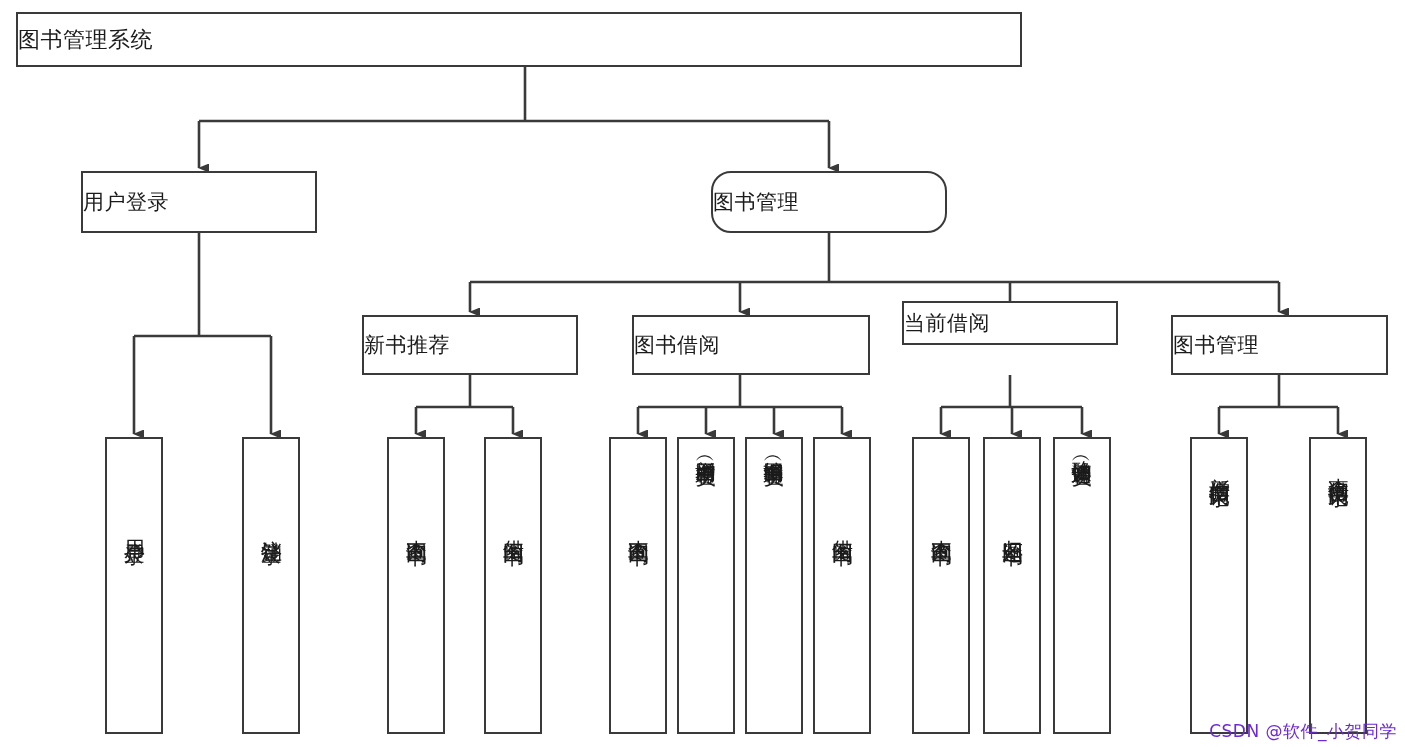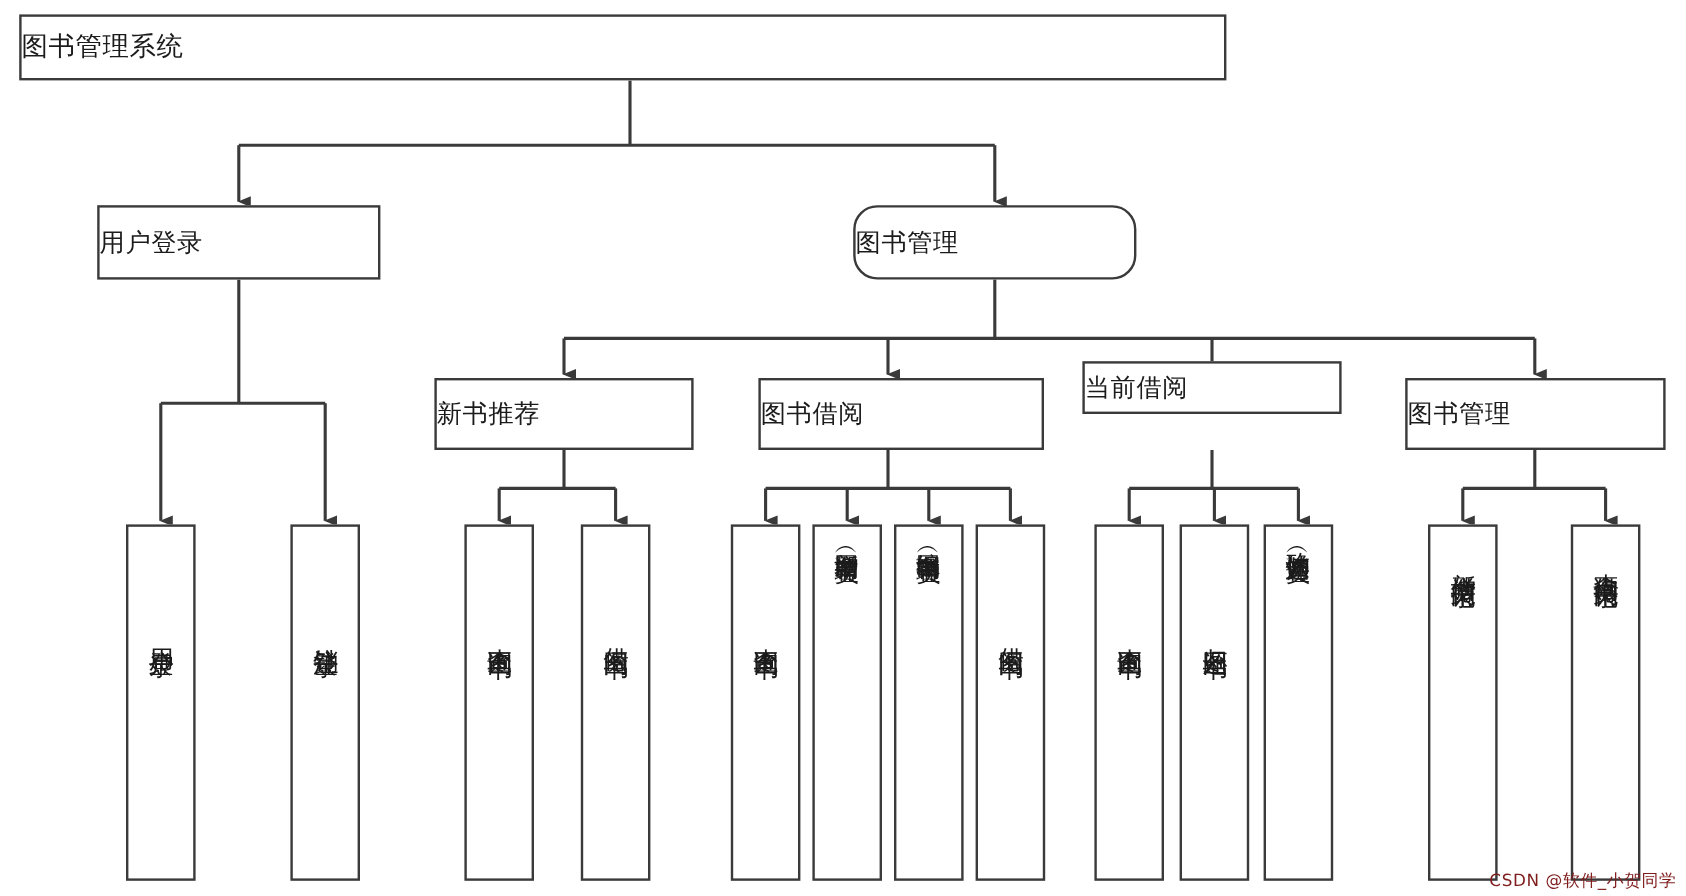--- a/index.html
+++ b/index.html
@@ -71,22 +71,22 @@
   .node.vert.mid .label {
     padding-top: 78px;
   }
   .node.vert.mid3 .label {
     padding-top: 16px;
   }
   .watermark {
     position: absolute;
     right: 8px;
     bottom: 4px;
-    font-size: 14px;
-    color: #7f1d1d;
+    font-size: 17px;
+    color: #6d28d9;
     letter-spacing: 0.5px;
     white-space: nowrap;
     user-select: none;
   }
 </style>
 </head>
 <body>
 
 <div id="canvas">
 

